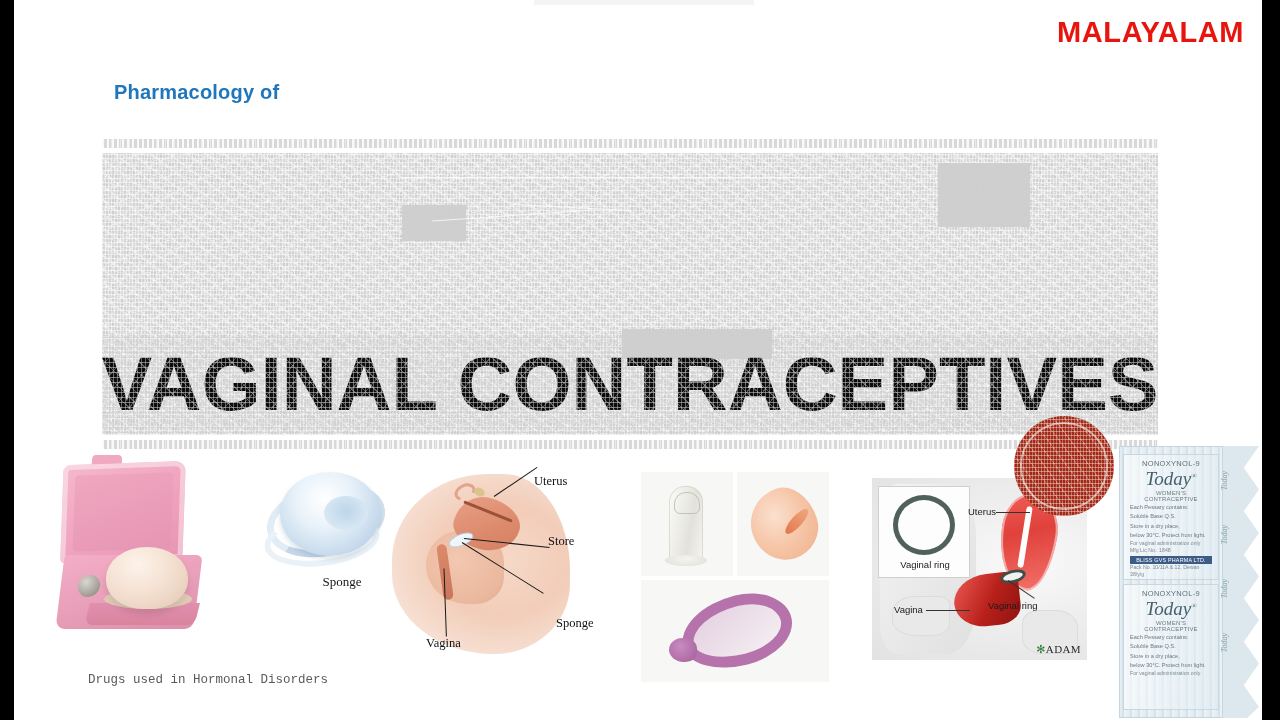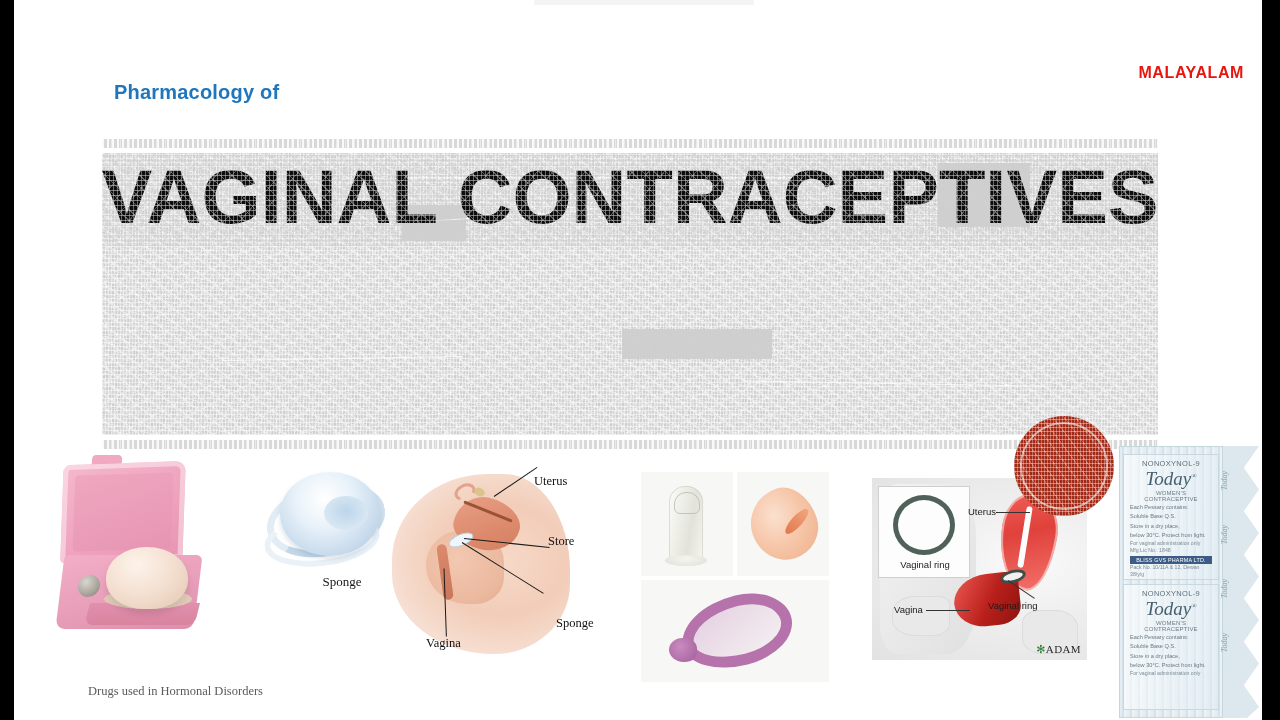--- a/index.html
+++ b/index.html
@@ -39,26 +39,25 @@
     width: 220px;
     height: 5px;
     background: #f4f4f4;
   }
 
   
   .malayalam {
     position: absolute;
     right: 18px;
     top: 16px;
-    font-size: 16px;
+    font-size: 29px;
     font-weight: bold;
     color: #e8150f;
     letter-spacing: 0.6px;
     font-family: "Liberation Sans", sans-serif;
-    margin-top: 48px;
   }
 
   
   .kicker {
     position: absolute;
     left: 100px;
     top: 81px;
     font-size: 20px;
     font-weight: bold;
     color: #1f76bc;
@@ -134,21 +133,21 @@
     pointer-events: none;
   }
 
   .banner-title {
     position: absolute;
     left: 0;
     top: 0;
     width: 100%;
     height: 100%;
     display: flex;
-    align-items: flex-start;
+    align-items: flex-end;
     justify-content: center;
     font-family: "Liberation Sans", sans-serif;
     font-weight: bold;
     font-size: 76px;
     letter-spacing: 0px;
     color: #0d0d0d;
     white-space: nowrap;
     z-index: 3;
     padding-bottom: 8px;
   }
@@ -480,22 +479,21 @@
   .bl-tiny { font-size: 5.2px; color: #7b8b94; line-height: 1.4; }
   .bl-side-mark {
     position: absolute; font-family: "Liberation Serif", serif; font-style: italic;
     font-size: 8px; color: #8aa3ae; transform: rotate(-90deg);
   }
 
   
   .footer {
     position: absolute; left: 74px; top: 673px;
     font-size: 12.5px; color: #5a5a5a;
-    font-family: Liberation Serif, serif;
-    margin-top: 11px;
+    font-family: Liberation Mono, monospace;
   }
 </style>
 </head>
 <body>
 
 <div id="slide">
   <div class="canvas">
 
     <div class="top-sliver"></div>
 

